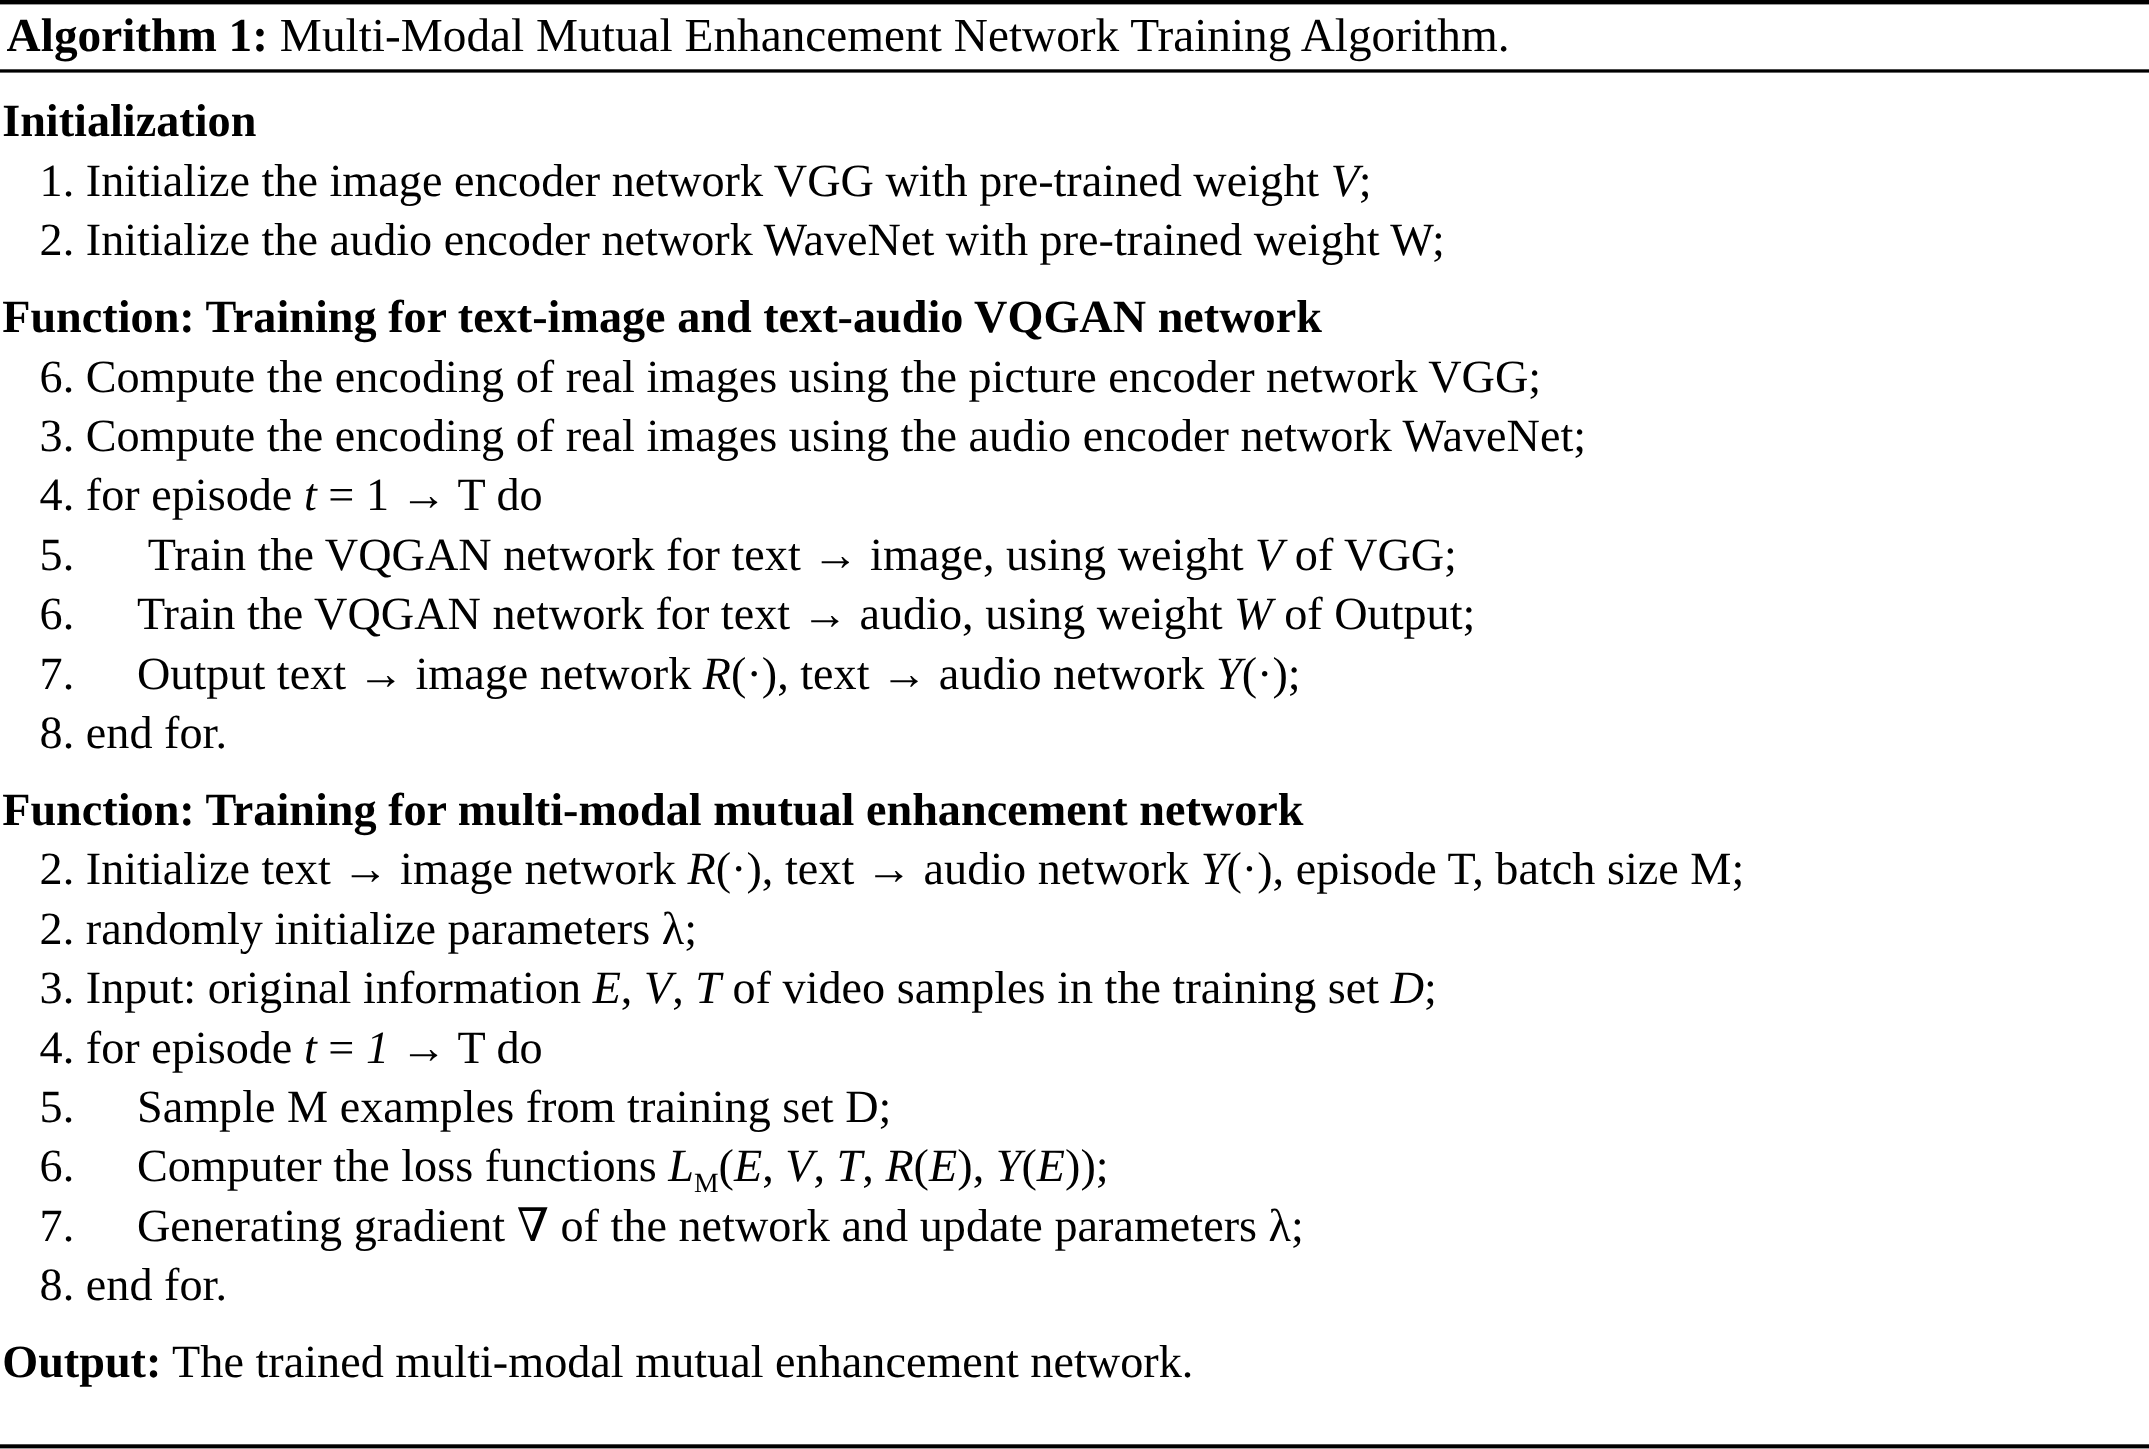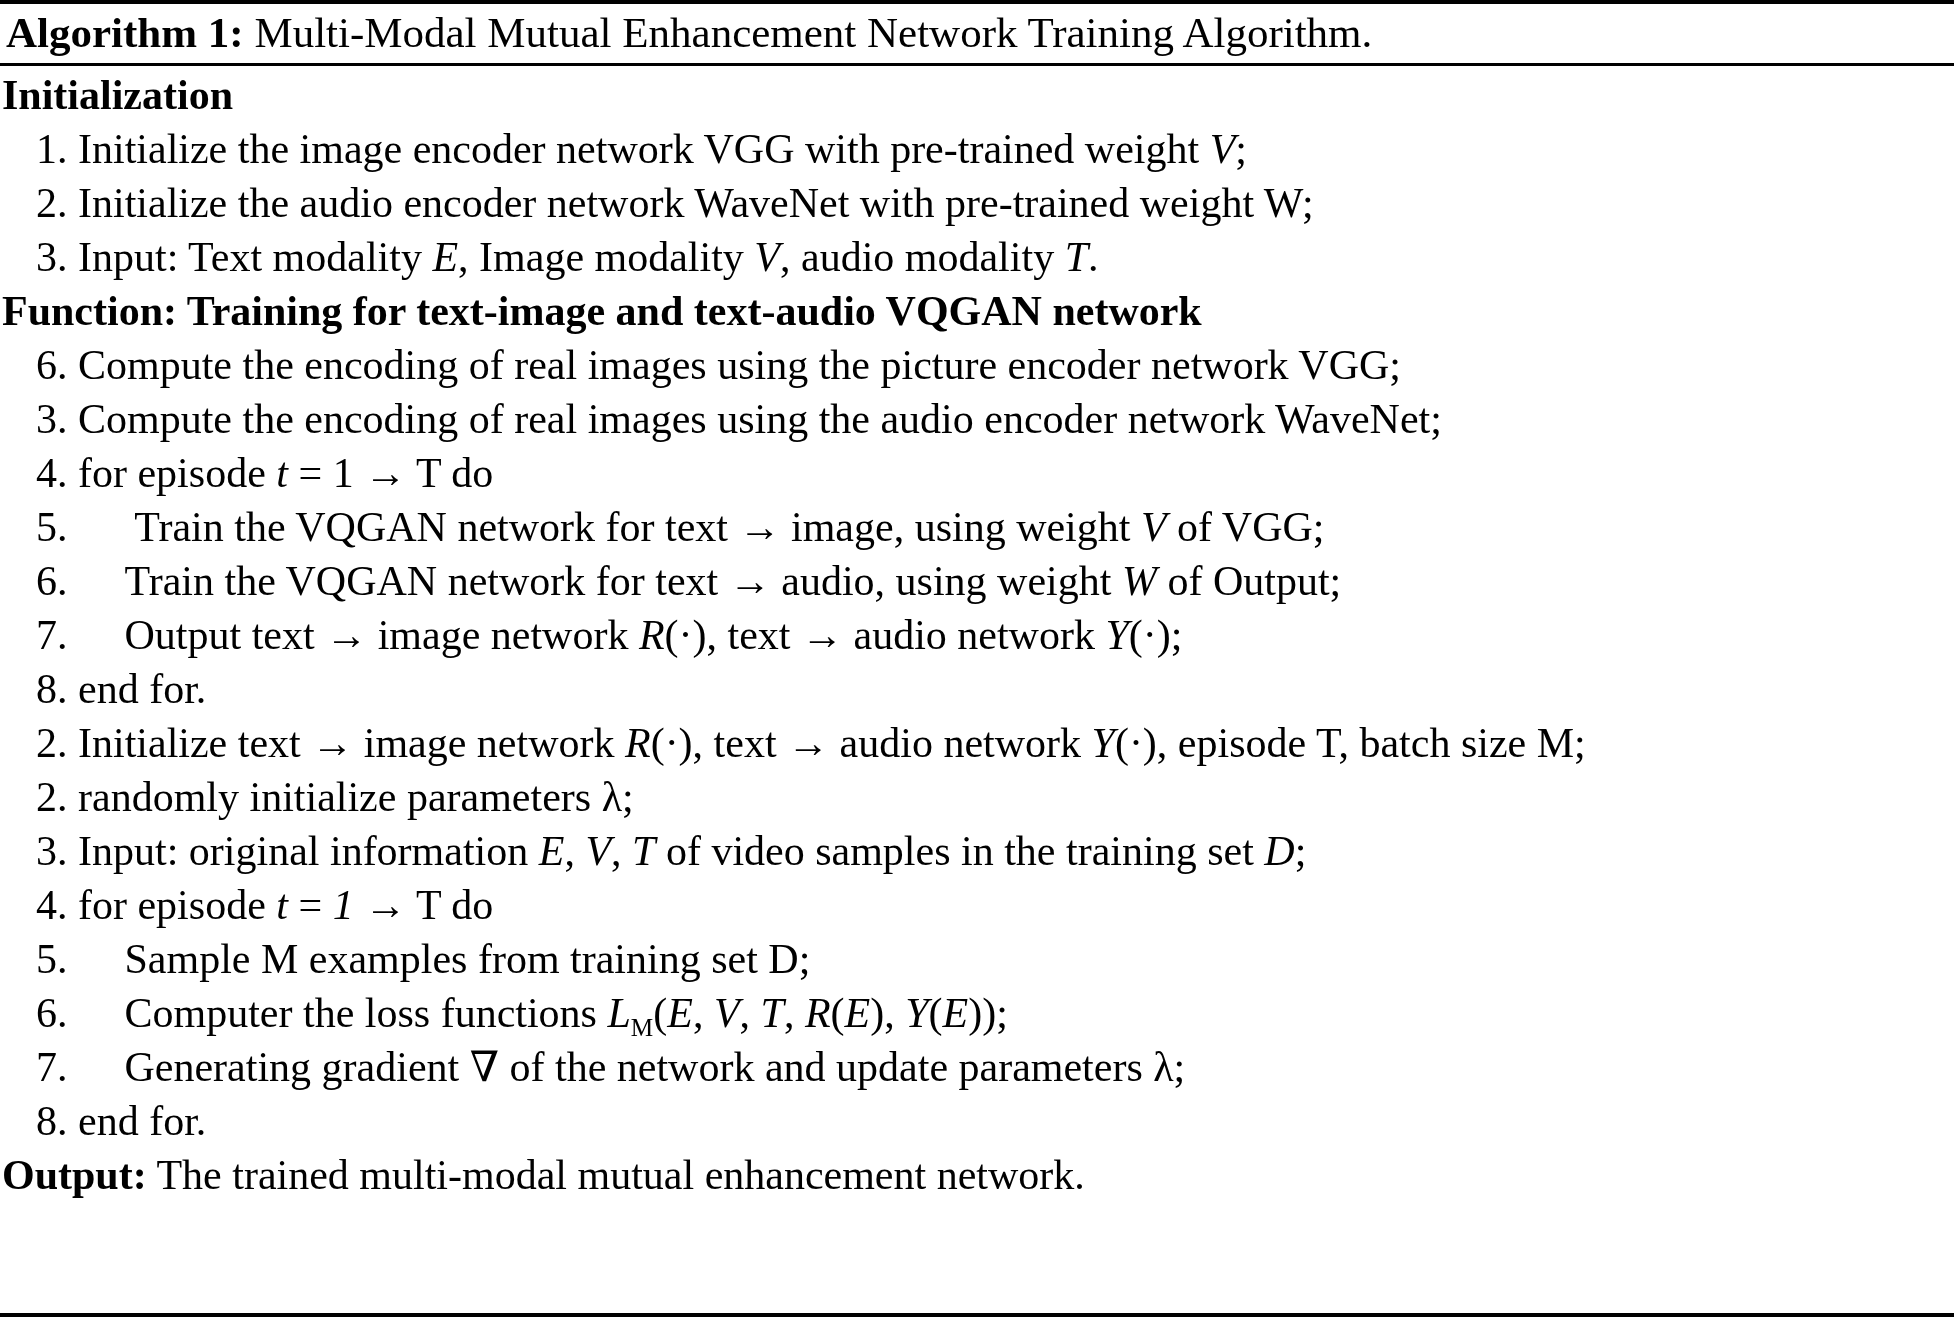--- a/index.html
+++ b/index.html
@@ -36,20 +36,21 @@
   }
   .line {
     line-height: 54px;
     white-space: nowrap;
   }
   .line.item {
     margin-left: 36px;
   }
   .line.section {
     margin-left: 2px;
+    margin-top: 16px;
   }
   .seg-b { font-weight: bold; }
   .seg-i { font-style: italic; }
   .seg-n { }
   .seg-sub {
     vertical-align: sub;
     font-size: 60%;
     line-height: 0;
   }
   .seg-tab {
@@ -60,29 +61,29 @@
 </head>
 <body>
 
 <div class="page">
   <div class="algo">
     <div class="algo-title" id="algo-title"><span class="seg-b">Algorithm 1:</span><span class="seg-n"> Multi-Modal Mutual Enhancement Network Training Algorithm.</span></div>
     <div class="algo-body" id="algo-body">
         <div class="line section"><span class="seg-b">Initialization</span></div>
         <div class="line item"><span class="seg-n">1. Initialize the image encoder network VGG with pre-trained weight </span><span class="seg-i">V</span><span class="seg-n">;</span></div>
         <div class="line item"><span class="seg-n">2. Initialize the audio encoder network WaveNet with pre-trained weight W;</span></div>
-        <div class="line item"><span class="seg-n">3. Input: Text modality </span><span class="seg-i">E</span><span class="seg-n">, Image modality </span><span class="seg-i">V</span><span class="seg-n">, audio modality </span><span class="seg-i">T</span><span class="seg-n">.</span></div>
         <div class="line section"><span class="seg-b">Function: Training for text-image and text-audio VQGAN network</span></div>
         <div class="line item"><span class="seg-n">6. Compute the encoding of real images using the picture encoder network VGG;</span></div>
         <div class="line item"><span class="seg-n">3. Compute the encoding of real images using the audio encoder network WaveNet;</span></div>
         <div class="line item"><span class="seg-n">4. for episode </span><span class="seg-i">t</span><span class="seg-n"> = 1 → T do</span></div>
         <div class="line item"><span class="seg-n">5.</span><span class="seg-tab"></span><span class="seg-n"> Train the VQGAN network for text → image, using weight </span><span class="seg-i">V</span><span class="seg-n"> of VGG;</span></div>
         <div class="line item"><span class="seg-n">6.</span><span class="seg-tab"></span><span class="seg-n">Train the VQGAN network for text → audio, using weight </span><span class="seg-i">W</span><span class="seg-n"> of Output;</span></div>
         <div class="line item"><span class="seg-n">7.</span><span class="seg-tab"></span><span class="seg-n">Output text → image network </span><span class="seg-i">R</span><span class="seg-n">(·), text → audio network </span><span class="seg-i">Y</span><span class="seg-n">(·);</span></div>
         <div class="line item"><span class="seg-n">8. end for.</span></div>
+        <div class="line section"><span class="seg-b">Function: Training for multi-modal mutual enhancement network</span></div>
         <div class="line item"><span class="seg-n">2. Initialize text → image network </span><span class="seg-i">R</span><span class="seg-n">(·), text → audio network </span><span class="seg-i">Y</span><span class="seg-n">(·), episode T, batch size M;</span></div>
         <div class="line item"><span class="seg-n">2. randomly initialize parameters λ;</span></div>
         <div class="line item"><span class="seg-n">3. Input: original information </span><span class="seg-i">E</span><span class="seg-n">, </span><span class="seg-i">V</span><span class="seg-n">, </span><span class="seg-i">T</span><span class="seg-n"> of video samples in the training set </span><span class="seg-i">D</span><span class="seg-n">;</span></div>
         <div class="line item"><span class="seg-n">4. for episode </span><span class="seg-i">t</span><span class="seg-n"> = </span><span class="seg-i">1</span><span class="seg-n"> → T do</span></div>
         <div class="line item"><span class="seg-n">5.</span><span class="seg-tab"></span><span class="seg-n">Sample M examples from training set D;</span></div>
         <div class="line item"><span class="seg-n">6.</span><span class="seg-tab"></span><span class="seg-n">Computer the loss functions </span><span class="seg-i">L</span><span class="seg-sub">M</span><span class="seg-n">(</span><span class="seg-i">E</span><span class="seg-n">, </span><span class="seg-i">V</span><span class="seg-n">, </span><span class="seg-i">T</span><span class="seg-n">, </span><span class="seg-i">R</span><span class="seg-n">(</span><span class="seg-i">E</span><span class="seg-n">), </span><span class="seg-i">Y</span><span class="seg-n">(</span><span class="seg-i">E</span><span class="seg-n">));</span></div>
         <div class="line item"><span class="seg-n">7.</span><span class="seg-tab"></span><span class="seg-n">Generating gradient ∇ of the network and update parameters λ;</span></div>
         <div class="line item"><span class="seg-n">8. end for.</span></div>
         <div class="line section"><span class="seg-b">Output:</span><span class="seg-n"> The trained multi-modal mutual enhancement network.</span></div>
       </div>

